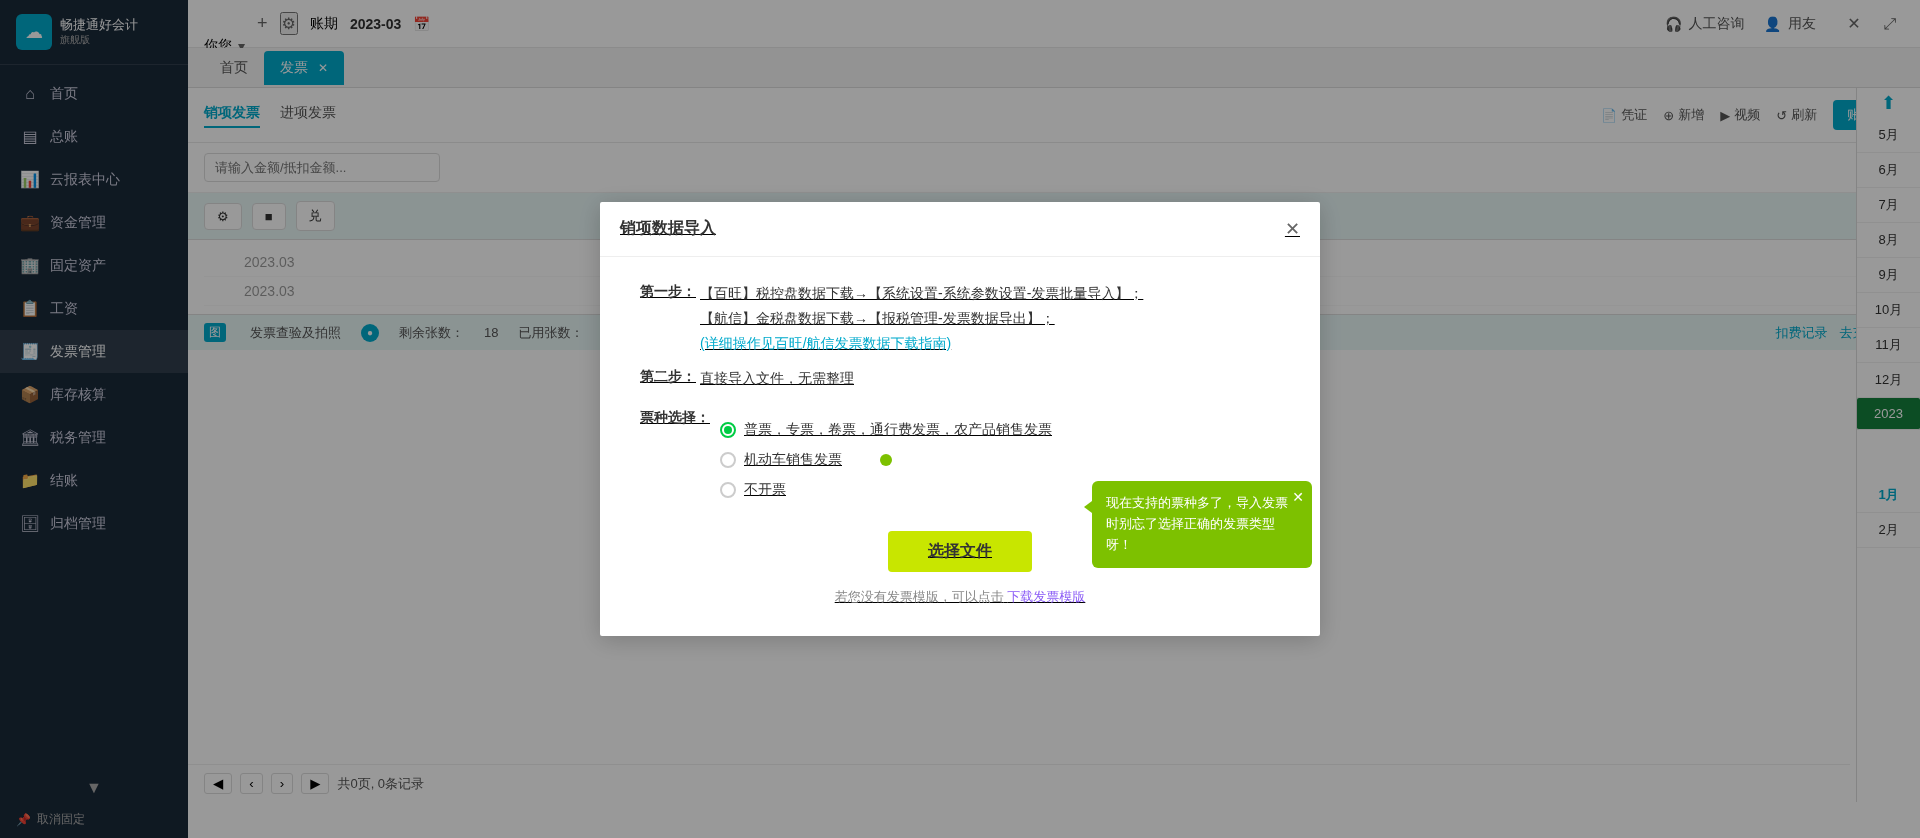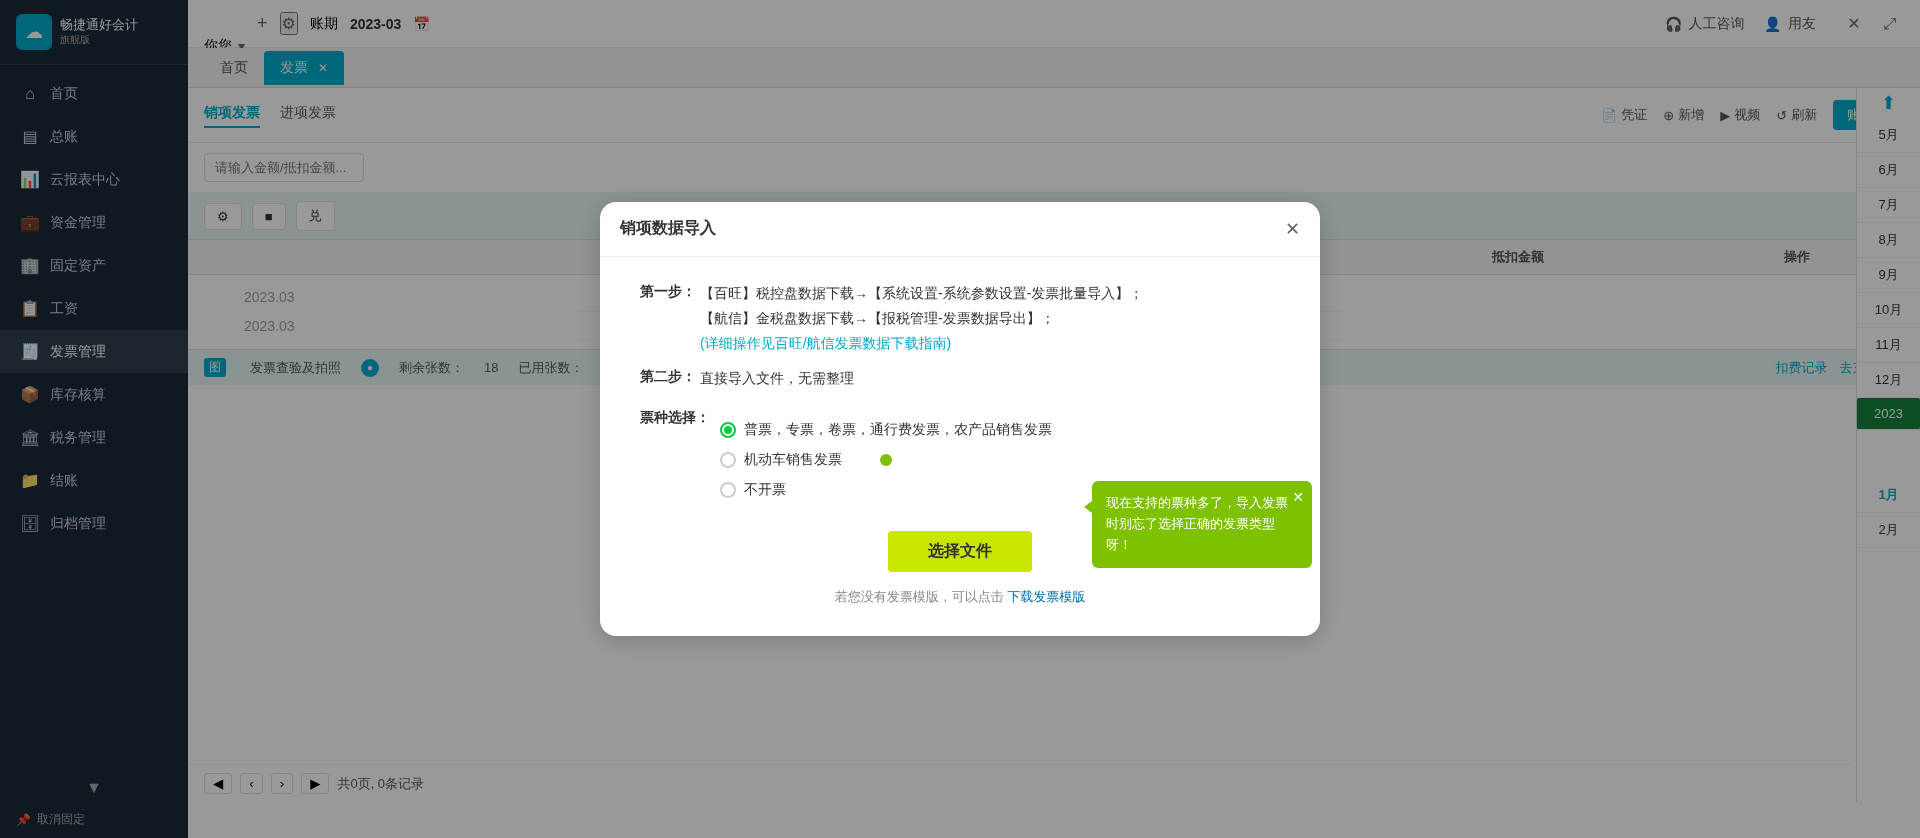--- a/index.html
+++ b/index.html
@@ -39,21 +39,21 @@
     .tab-item { padding: 8px 16px; cursor: pointer; font-size: 14px; color: #555; border-radius: 4px 4px 0 0; }
     .tab-item.active { background: #00aacc; color: #fff; }
     .tab-item .close-icon { margin-left: 6px; font-size: 12px; }
 
     
     .invoice-toolbar { display: flex; align-items: flex-start; padding: 12px 16px; border-bottom: 1px solid #e8e8e8; gap: 20px; }
     .invoice-tab { font-size: 14px; color: #555; cursor: pointer; padding: 4px 0; border-bottom: 2px solid transparent; }
     .invoice-tab.active { color: #00aacc; border-bottom: 2px solid #00aacc; font-weight: bold; }
 
     .invoice-filter-bar { display: flex; align-items: center; padding: 10px 16px; gap: 10px; border-bottom: 1px solid #eee; }
-    .invoice-filter-input { border: 1px solid #ddd; border-radius: 4px; padding: 6px 10px; font-size: 13px; color: #aaa; width: 160px; }
+    .invoice-filter-input { border: 1px solid #ddd; border-radius: 4px; padding: 6px 10px; font-size: 13px; color: #aaa; width: 236px; }
 
     .invoice-action-bar { display: flex; align-items: center; padding: 8px 16px; gap: 10px; background: #e8f7f6; border-bottom: 1px solid #ddd; }
     .action-btn { padding: 5px 12px; border: 1px solid #ddd; background: #fff; border-radius: 4px; cursor: pointer; font-size: 13px; color: #333; }
     .toolbar-btn { display: flex; align-items: center; gap: 4px; font-size: 13px; color: #555; cursor: pointer; background: none; border: none; }
     .month-item { padding: 8px 0; text-align: center; font-size: 13px; color: #333; cursor: pointer; border-bottom: 1px solid #f0f0f0; }
     .month-item.current { background: #15803d; color: #fff; border-radius: 2px; }
     .month-item.highlight { color: #00aacc; font-weight: bold; margin-top: 48px; }
 
     
     .pagination { display: flex; align-items: center; gap: 8px; padding: 8px 16px; border-top: 1px solid #eee; font-size: 13px; color: #555; }
@@ -61,41 +61,41 @@
 
     
     .status-bar { height: 36px; background: #e8f7f6; display: flex; align-items: center; padding: 0 16px; gap: 20px; font-size: 13px; color: #555; border-top: 1px solid #ddd; }
     .status-badge { background: #00aacc; color: #fff; border-radius: 50%; width: 18px; height: 18px; display: inline-flex; align-items: center; justify-content: center; font-size: 10px; }
     .status-link { color: #00aacc; cursor: pointer; text-decoration: none; }
 
     
     .overlay { position: fixed; top: 0; left: 0; right: 0; bottom: 0; background: rgba(0,0,0,0.4); z-index: 100; display: flex; align-items: center; justify-content: center; }
 
     
-    .modal { background: #fff; border-radius: 16px; width: 720px; max-height: 640px; box-shadow: 0 4px 24px rgba(0,0,0,0.2); position: relative; overflow: visible; }
+    .modal { background: #fff; border-radius: 2px; width: 720px; max-height: 640px; box-shadow: 0 4px 24px rgba(0,0,0,0.2); position: relative; overflow: visible; text-decoration: underline; }
     .modal-header { display: flex; align-items: center; justify-content: space-between; padding: 16px 20px; border-bottom: 1px solid #eee; }
     .modal-title { font-size: 16px; font-weight: bold; color: #333; }
     .modal-close { background: none; border: none; font-size: 18px; cursor: pointer; color: #666; }
     .modal-body { padding: 24px 40px 30px; }
     .modal-import-title { text-align: center; font-size: 22px; font-weight: bold; color: #333; margin-bottom: 24px; }
 
     .step-row { display: flex; margin-bottom: 10px; }
     .step-label { font-size: 14px; color: #333; font-weight: bold; min-width: 60px; padding-top: 2px; }
     .step-content { flex: 1; font-size: 14px; color: #333; line-height: 1.8; }
     .step-link { color: #00aacc; cursor: pointer; text-decoration: none; }
 
     .radio-group { margin-top: 14px; }
     .radio-row { display: flex; align-items: center; gap: 8px; margin-bottom: 12px; font-size: 14px; color: #333; }
     .radio-custom { width: 16px; height: 16px; border-radius: 50%; border: 2px solid #ccc; display: inline-block; flex-shrink: 0; position: relative; cursor: pointer; }
     .radio-custom.checked { border-color: #00cc44; }
     .radio-custom.checked::after { content: ''; width: 8px; height: 8px; background: #00cc44; border-radius: 50%; position: absolute; top: 2px; left: 2px; }
 
     .select-file-btn { display: block; margin: 20px auto 16px; background: #c8e600; color: #333; border: none; border-radius: 4px; padding: 10px 40px; font-size: 16px; font-weight: bold; cursor: pointer; }
     .modal-footer-text { text-align: center; font-size: 13px; color: #888; }
-    .modal-footer-link { color: #0369a1; cursor: pointer; text-decoration: none; }
+    .modal-footer-link { color: #8b5cf6; cursor: pointer; text-decoration: none; }
 
     
     .tooltip-bubble { position: absolute; right: -260px; top: 30px; background: #7dc100; color: #fff; border-radius: 6px; padding: 12px 14px; font-size: 13px; width: 220px; line-height: 1.6; z-index: 200; }
     .tooltip-bubble::before { content: ''; position: absolute; left: -8px; top: 20px; border-width: 6px 8px 6px 0; border-style: solid; border-color: transparent #7dc100 transparent transparent; }
     .tooltip-close { position: absolute; top: 8px; right: 8px; cursor: pointer; color: #fff; font-size: 14px; background: none; border: none; }
 
     .window-controls { display: flex; gap: 8px; margin-left: 4px; }
     .win-btn { width: 28px; height: 28px; background: none; border: none; cursor: pointer; color: #666; font-size: 16px; display: flex; align-items: center; justify-content: center; }
   </style>
 </head>
@@ -236,30 +236,20 @@
       <div class="invoice-filter-bar">
         <input class="invoice-filter-input" type="text" placeholder="请输入金额/抵扣金额..." style="">
       </div>
 
       <div class="invoice-action-bar">
         <button class="action-btn">⚙</button>
         <button class="action-btn">■</button>
         <button class="action-btn">兑</button>
       </div>
 
-      <div style="display:grid;grid-template-columns:40px 80px 1fr 1fr 1fr 1fr 1fr 120px;padding:8px 16px;background:#f5f5f5;border-bottom:1px solid #ddd;font-size:13px;color:#555;font-weight:bold;">
-        <div></div>
-        <div></div>
-        <div></div>
-        <div></div>
-        <div></div>
-        <div></div>
-        <div>抵扣金额</div>
-        <div>操作</div>
-      </div>
 
       <div style="padding:8px 16px;opacity:0.4;">
         <div style="display:grid;grid-template-columns:40px 80px 1fr 1fr 1fr 1fr 1fr 120px;padding:6px 0;border-bottom:1px solid #f0f0f0;">
           <div></div>
           <div>2023.03</div>
         </div>
         <div style="display:grid;grid-template-columns:40px 80px 1fr 1fr 1fr 1fr 1fr 120px;padding:6px 0;border-bottom:1px solid #f0f0f0;">
           <div></div>
           <div>2023.03</div>
         </div>

